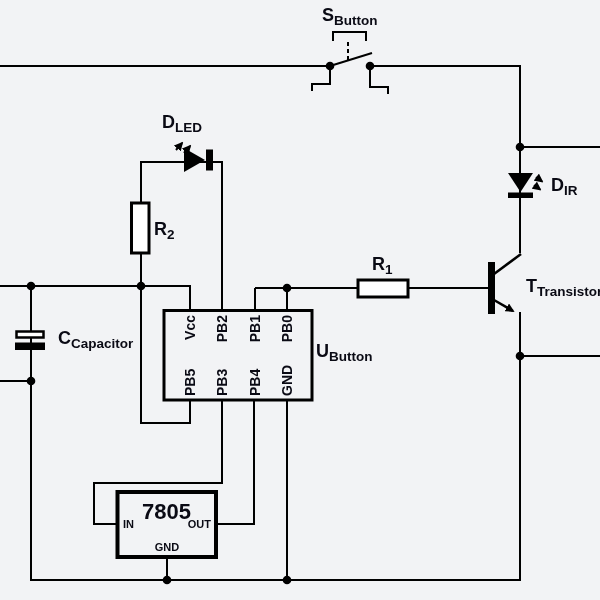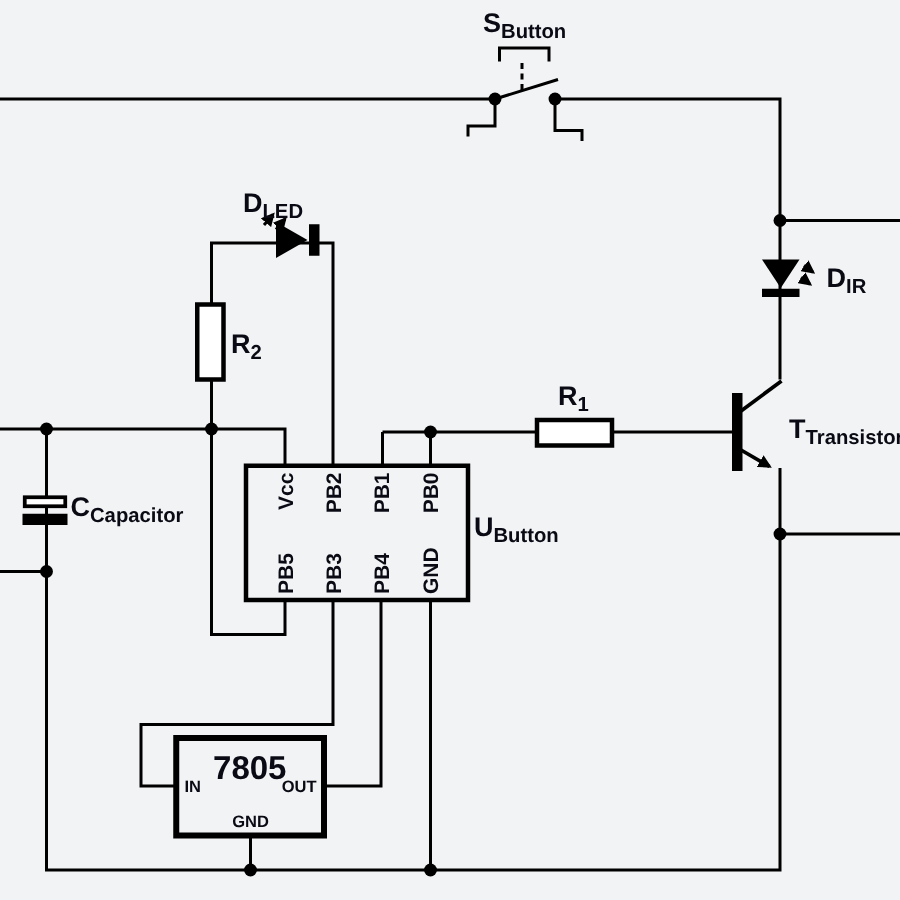--- a/index.html
+++ b/index.html
@@ -118,29 +118,29 @@
       <text class="boxlbl" x="123" y="528" text-anchor="start" font-size="11" font-weight="700">IN</text>
       <text class="boxlbl" x="211" y="528" text-anchor="end" font-size="11" font-weight="700">OUT</text>
       <text class="boxlbl" x="167" y="551" text-anchor="middle" font-size="11" font-weight="700">GND</text>
     </g>
   </svg>
 
   <div class="lbl" style="left:322px;top:6px">
     <span class="main">S</span><span class="sub">Button</span>
   </div>
 
-  <div class="lbl" style="left:162px;top:126px">
+  <div class="lbl" style="left:162px;top:113px">
     <span class="main">D</span><span class="sub">LED</span>
   </div>
 
   <div class="lbl" style="left:154px;top:220px">
     <span class="main">R</span><span class="sub">2</span>
   </div>
 
-  <div class="lbl" style="left:47px;top:329px">
+  <div class="lbl" style="left:58px;top:329px">
     <span class="main">C</span><span class="sub">Capacitor</span>
   </div>
 
   <div class="lbl" style="left:372px;top:255px">
     <span class="main">R</span><span class="sub">1</span>
   </div>
 
   <div class="lbl" style="left:551px;top:176px">
     <span class="main">D</span><span class="sub">IR</span>
   </div>

